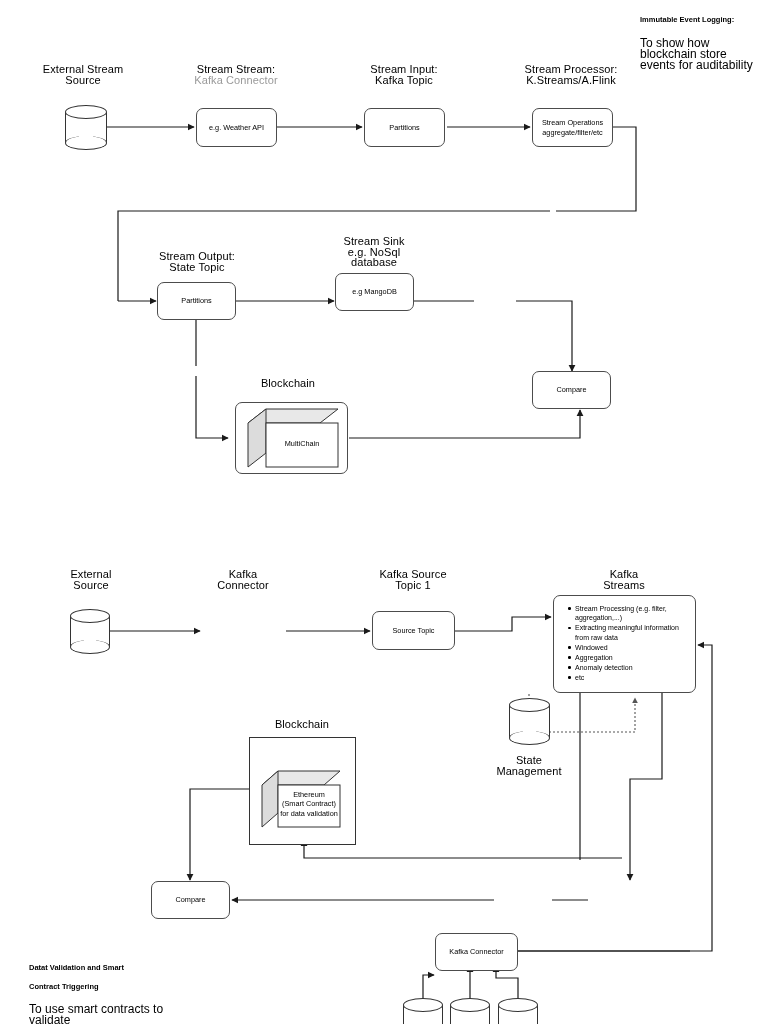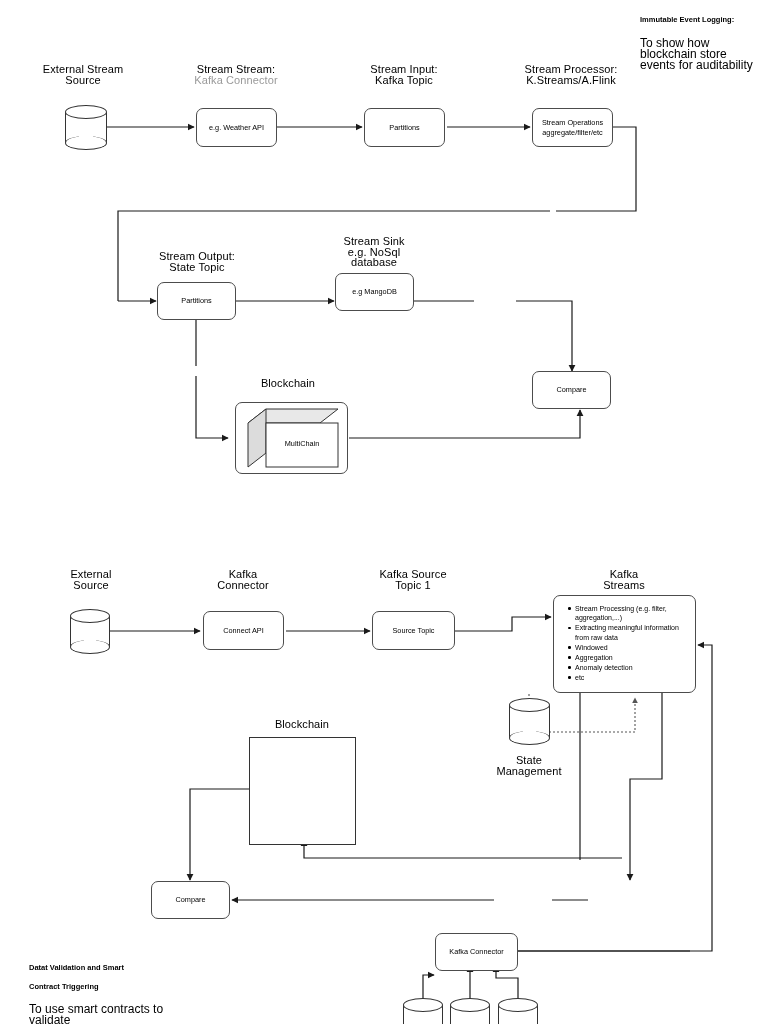--- a/index.html
+++ b/index.html
@@ -161,21 +161,20 @@
   <div class="lbl" style="left:479px;top:755px;width:100px;">State
 Management</div>
   <div class="lbl" style="left:252px;top:719px;width:100px;">Blockchain</div>
 
   <div class="cyl" style="left:70px;top:609px;width:40px;height:45px;">
     <div class="body"></div>
     <div class="bot"></div>
     <div class="top"></div>
   </div>
 
-  <div class="nodebox" style="left:203px;top:611px;width:81px;height:39px;">Connect API</div>
   <div class="nodebox" style="left:372px;top:611px;width:83px;height:39px;">Source Topic</div>
 
   <div class="nodebox" style="left:553px;top:595px;width:143px;height:98px;"></div>
   <ul class="bullets" style="left:566px;top:604px;width:126px;">
     <li>Stream Processing (e.g. filter,
 aggregation,...)</li>
     <li>Extracting meaningful
 information from raw data</li>
     <li>Windowed</li>
     <li>Aggregation</li>
@@ -183,20 +182,30 @@
     <li>etc</li>
   </ul>
 
   <div class="cyl" style="left:509px;top:698px;width:41px;height:47px;">
     <div class="body"></div>
     <div class="bot"></div>
     <div class="top"></div>
   </div>
 
   <div class="sqbox" style="left:249px;top:737px;width:107px;height:108px;"></div>
+  <div class="cube" style="left:262px;top:771px;width:78px;height:56px;">
+    <svg width="78" height="56" viewBox="0 0 78 56">
+      <polygon points="0,14 16,0 78,0 62,14" fill="#e8e8e8" stroke="#333" stroke-width="1"></polygon>
+      <polygon points="0,14 0,56 16,42 16,0" fill="#dcdcdc" stroke="#333" stroke-width="1"></polygon>
+      <rect x="16" y="14" width="62" height="42" fill="#ffffff" stroke="#333" stroke-width="1"></rect>
+    </svg>
+    <div class="ctext" style="left:16px;top:19px;width:62px;">Ethereum
+(Smart Contract)
+for data validation</div>
+  </div>
 
   <div class="nodebox" style="left:151px;top:881px;width:79px;height:38px;">Compare</div>
   <div class="nodebox" style="left:435px;top:933px;width:83px;height:38px;">Kafka Connector</div>
 
   <div class="cyl" style="left:403px;top:998px;width:40px;height:45px;">
     <div class="body"></div>
 
     <div class="top"></div>
   </div>
   <div class="cyl" style="left:450px;top:998px;width:40px;height:45px;">

